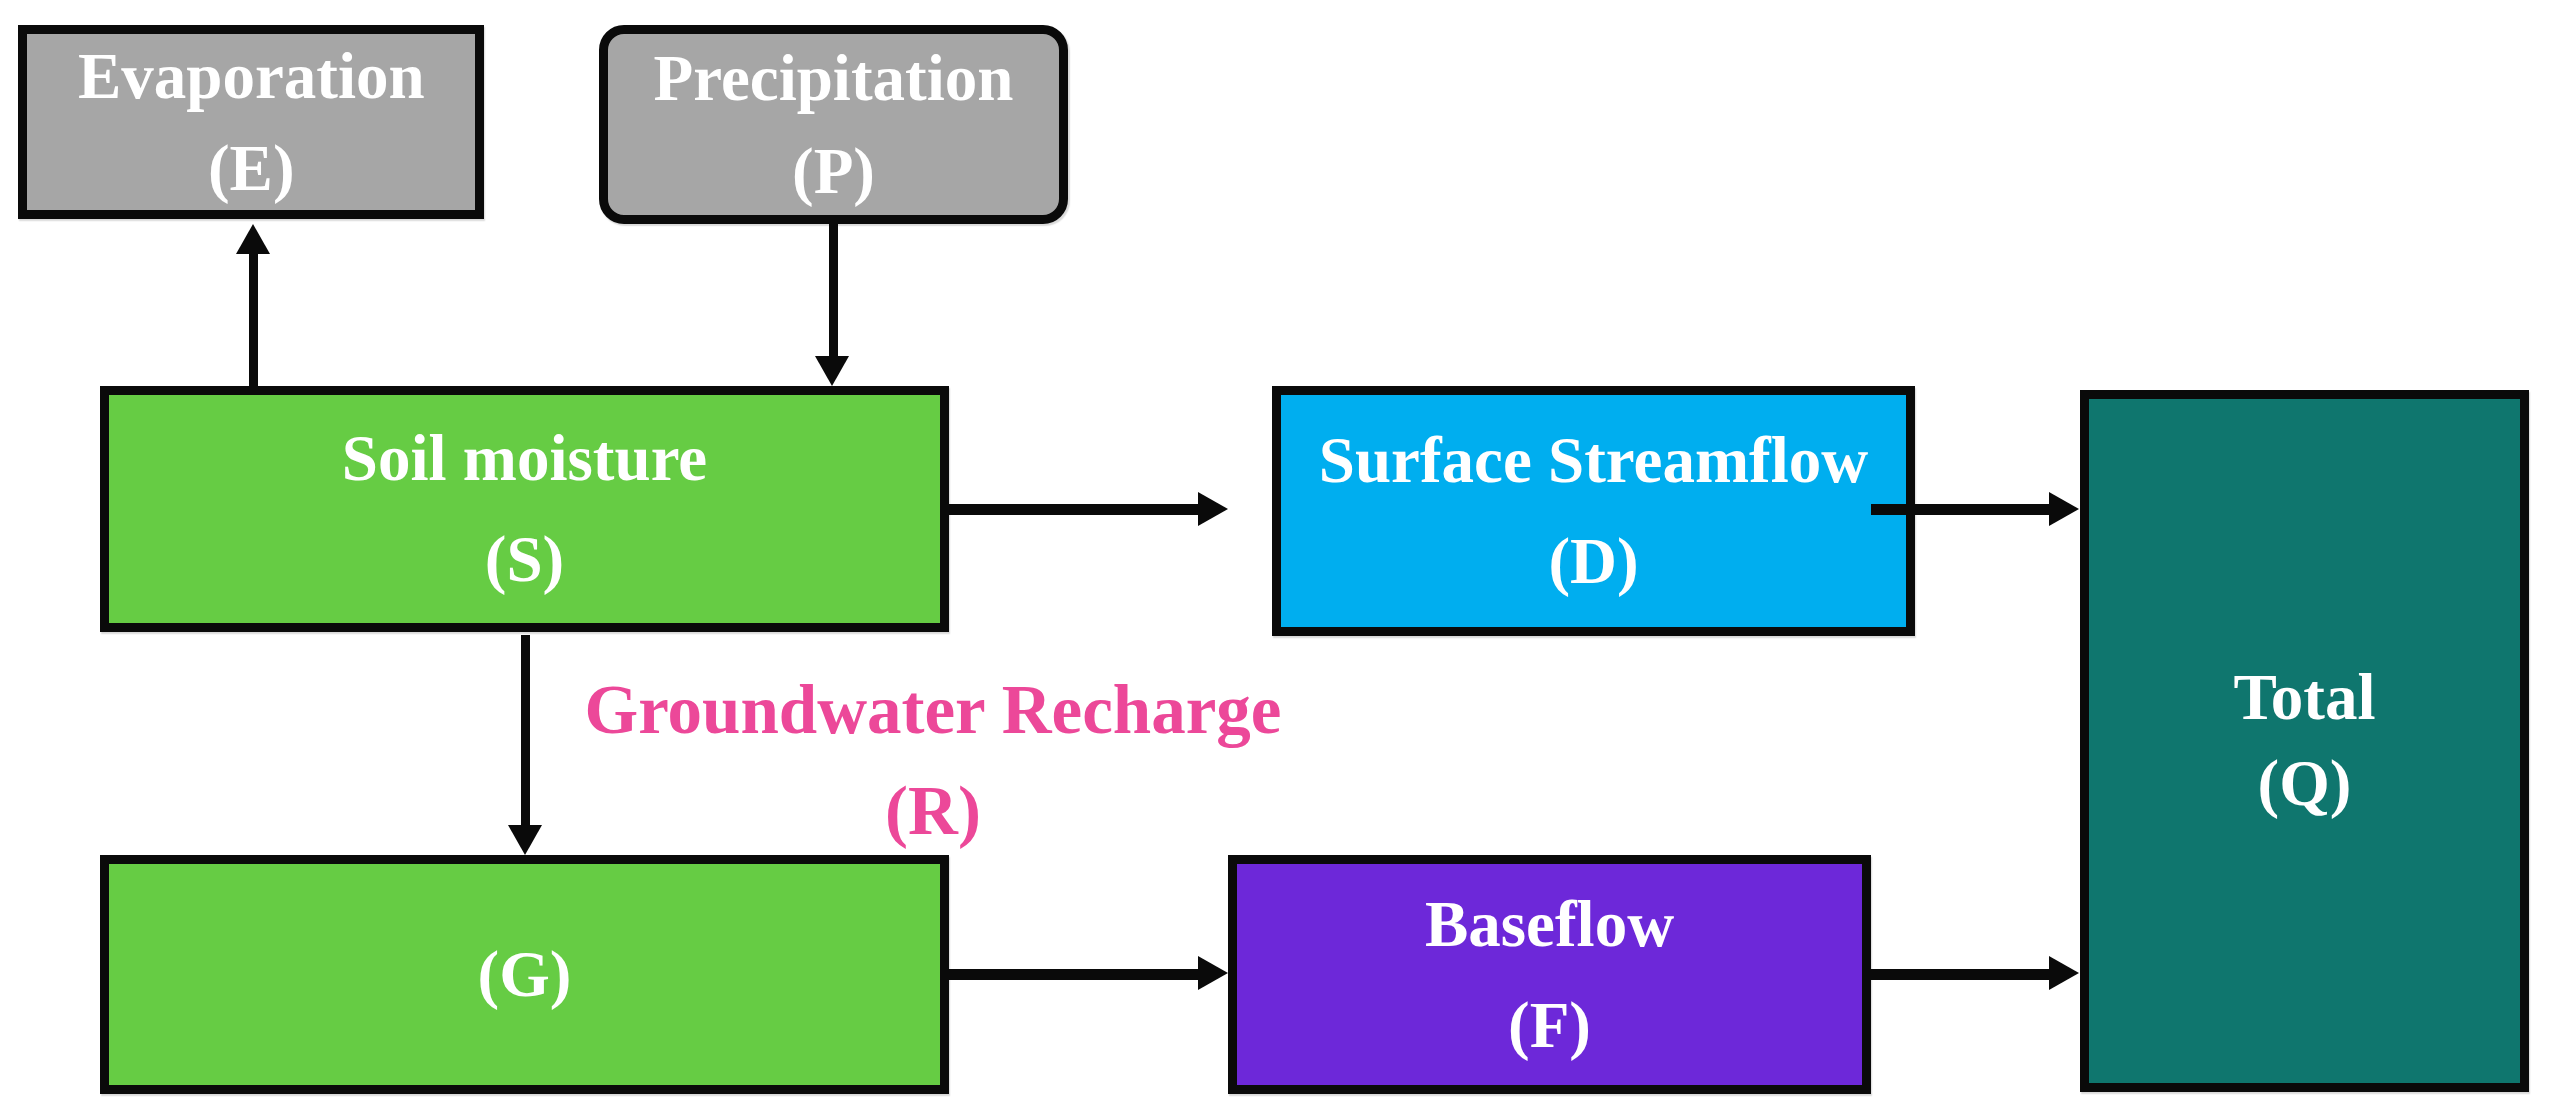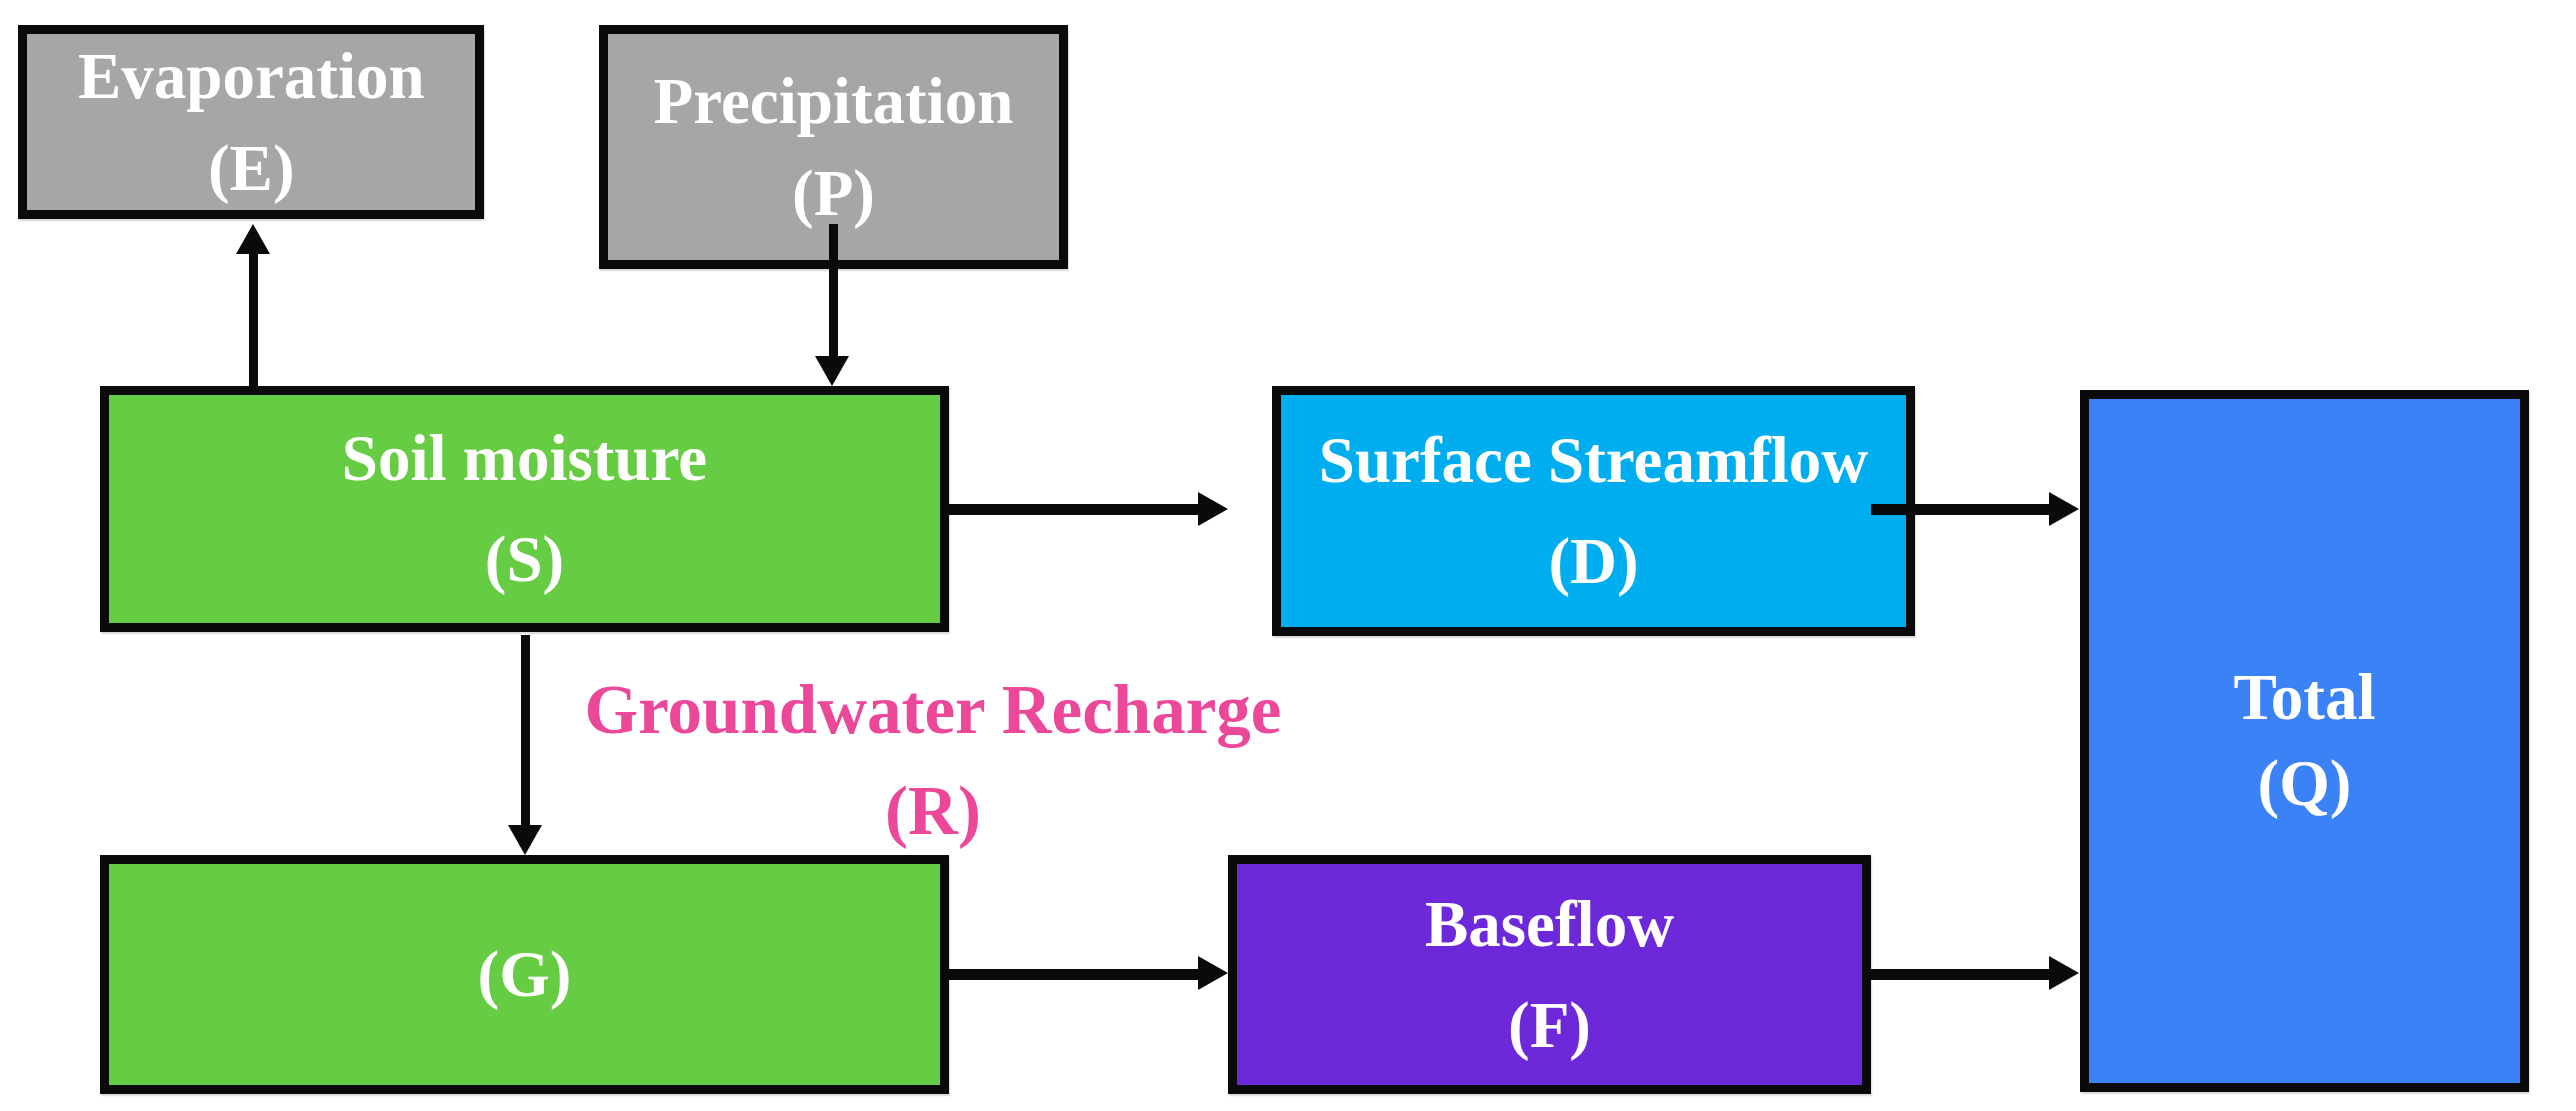--- a/index.html
+++ b/index.html
@@ -25,21 +25,21 @@
     text-align: center;
     font-weight: bold;
     font-size: 65px;
     line-height: 1.42;
     color: #ffffff;
     box-shadow: 1.3px 2px 1.3px rgba(0,0,0,0.15);
   }
   .node span { display: block; white-space: nowrap; }
 
   #node-evaporation        { left: 18.3px;   top: 25px;   width: 466px;  height: 194px; }
-  #node-precipitation      { left: 599px;  top: 25px;   width: 469px;  height: 244px; }
+  #node-precipitation      { left: 599px;  top: 25px;   width: 469px;  height: 199px; border-radius: 25px; }
   #node-soil-moisture      { left: 100px;  top: 386px;  width: 849px; height: 246px; line-height: 1.55; }
   #node-surface-streamflow { left: 1272px; top: 386px;  width: 643px;  height: 250px; line-height: 1.55; }
   #node-groundwater        { left: 100px;  top: 855px; width: 849px; height: 239px; line-height: 1.55; }
   #node-baseflow           { left: 1228px; top: 855px; width: 643px;  height: 239px; line-height: 1.55; }
   #node-total-streamflow   { left: 2080px; top: 390px;  width: 449px;  height: 702px; line-height: 1.32; }
 
   .edge-label {
     position: absolute;
     left: 540px;
     top: 660px;
@@ -100,21 +100,21 @@
 
 <div class="node" id="node-groundwater" style="background-color: rgb(102, 204, 68);">
   <span>(G)</span>
 </div>
 
 <div class="node" id="node-baseflow" style="background-color: #6d28d9;">
   <span>Baseflow</span>
   <span>(F)</span>
 </div>
 
-<div class="node" id="node-total-streamflow" style="background-color: #3b82f6;">
+<div class="node" id="node-total-streamflow" style="background-color: #0f766e;">
   <span>Total</span>
   <span>(Q)</span>
 </div>
 
 <div class="edge-label">
   <span>Groundwater Recharge</span>
   <span>(R)</span>
 </div>
 
 <div>

